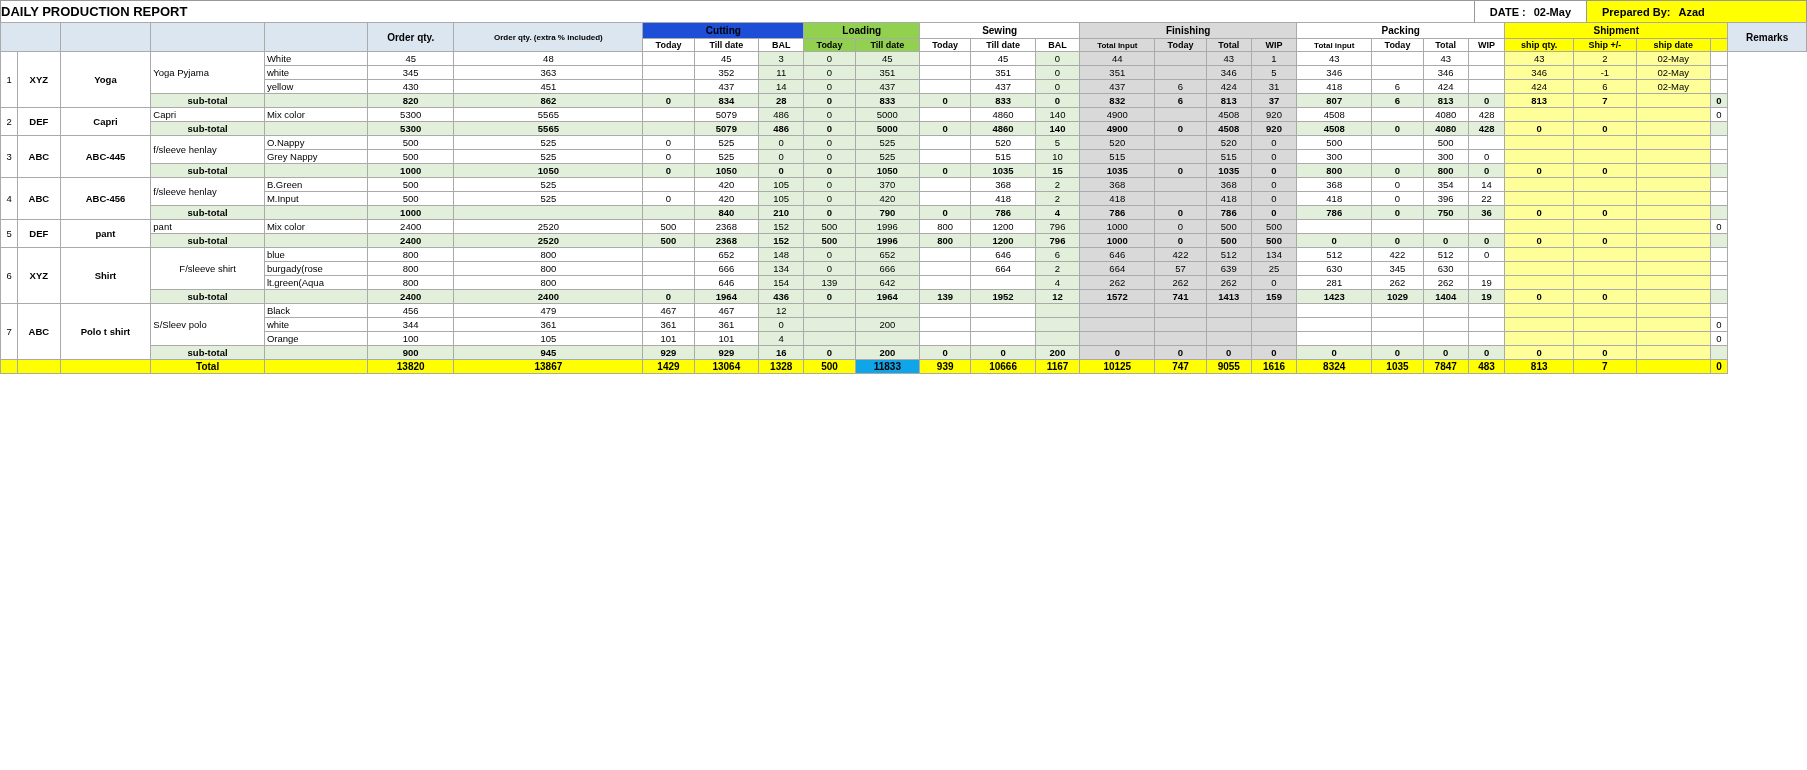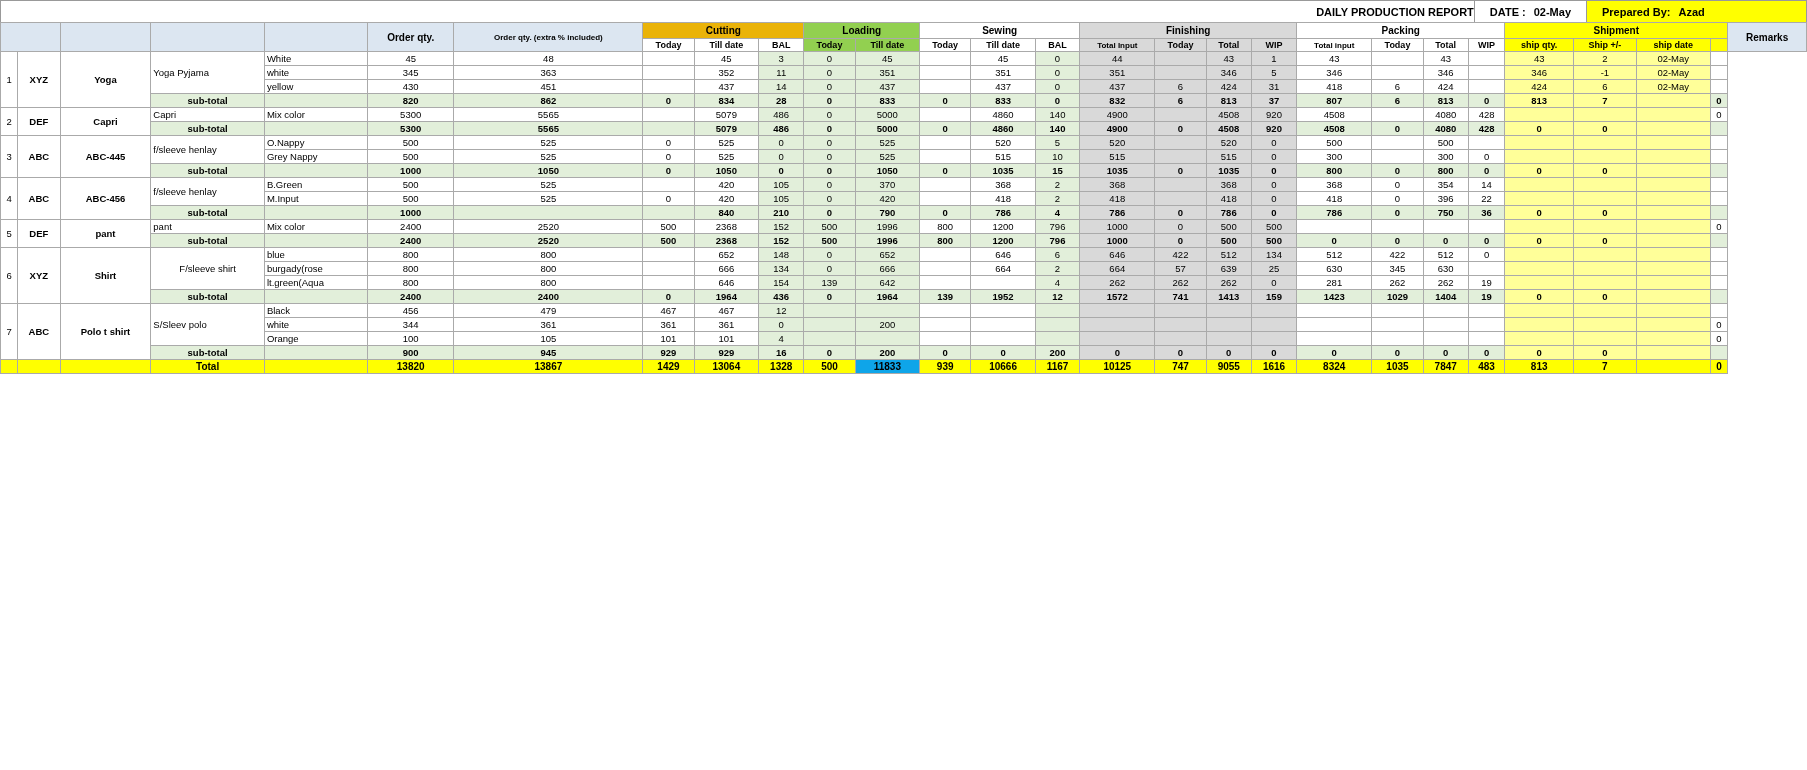--- a/index.html
+++ b/index.html
@@ -47,23 +47,23 @@
 
     .top-header {
       display: flex;
       border: 1px solid #999;
       border-bottom: none;
       height: 22px;
       align-items: center;
     }
     .top-title {
       flex: 1;
-      text-align: right;
+      text-align: left;
       font-weight: bold;
-      font-size: 11px;
+      font-size: 13px;
     }
     .top-date {
       border-left: 1px solid #999;
       padding: 0 15px;
       font-size: 11px;
       font-weight: bold;
       height: 100%;
       display: flex;
       align-items: center;
       gap: 8px;
@@ -101,21 +101,21 @@
   <table>
     <thead>
 
       <tr class="section-row">
         <th rowspan="2" colspan="2" style="background:#dce6f1"></th>
         <th rowspan="2" style="background:#dce6f1"></th>
         <th rowspan="2" style="background:#dce6f1"></th>
         <th rowspan="2" style="background:#dce6f1"></th>
         <th rowspan="2" style="background:#dce6f1">Order qty.</th>
         <th rowspan="2" style="background:#dce6f1; font-size:8px;">Order qty. (extra % included)</th>
-        <th colspan="3" style="background:#eab308; font-weight:bold;">Cutting</th>
+        <th colspan="3" style="background:#1d4ed8; font-weight:bold;">Cutting</th>
         <th colspan="2" style="background:#92d050; font-weight:bold;">Loading</th>
         <th colspan="3" style="background:#ffffff; font-weight:bold;">Sewing</th>
         <th colspan="4" style="background:#d9d9d9; font-weight:bold;">Finishing</th>
         <th colspan="4" style="background:#ffffff; font-weight:bold;">Packing</th>
         <th colspan="4" style="background:#ffff00; font-weight:bold;">Shipment</th>
         <th rowspan="2" style="background:#dce6f1">Remarks</th>
       </tr>
 
       <tr class="col-header-row">
 

